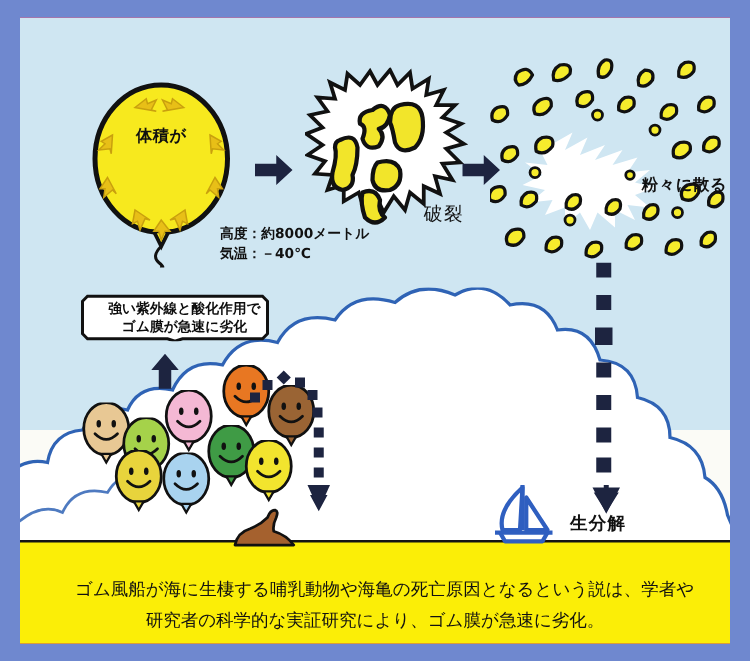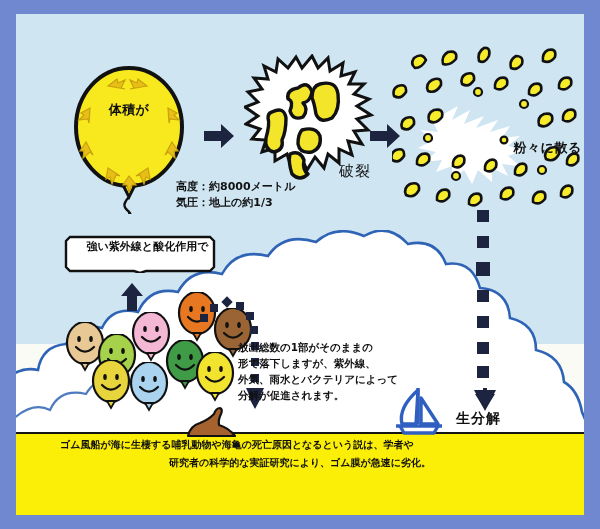--- a/index.html
+++ b/index.html
@@ -221,26 +221,26 @@
     font-size: 14px;
     font-weight: bold;
     color: #111;
     letter-spacing: 1px;
     text-align: center;
   }
   
   .banner {
     position: absolute;
     left: 0; right: 0;
-    top: 410px;
+    top: 434px;
     padding: 12px 22px 0 22px;
     box-sizing: border-box;
     text-align: center;
-    font-size: 10px;
-    font-weight: bold;
+    font-size: 14px;
+    font-weight: normal;
     color: #111;
     line-height: 1.75;
   }
   .banner .bline { display: block; }
   .banner .bline.l1 { text-align: left; padding-left: 22px; }
 </style>
 </head>
 <body>
 
 <div id="poster">
@@ -276,21 +276,21 @@
           <path d="M61,112 l-6,9 l4,0 l2,7 l3,-7 l4,0 z"></path>
         </g>
       </svg>
       <div class="b-label">
         <div>体積が</div>
       </div>
     </div>
 
     <div class="alt-info">
       <div>高度：約8000メートル</div>
-      <div>気圧：地上の約1/3</div>
+      <div>気温：－40℃</div>
     </div>
 
     <div class="flow-arrow" style="left:186px; top:108px;">
       <svg viewBox="0 0 34 28" width="34" height="28" xmlns="http://www.w3.org/2000/svg">
         <path d="M2,9 L19,9 L19,2 L32,14 L19,26 L19,19 L2,19 Z" fill="#1d2440"></path>
       </svg>
     </div>
 
     <div class="burst2">
       <svg viewBox="0 0 136 150" width="136" height="150" xmlns="http://www.w3.org/2000/svg">
@@ -363,20 +363,21 @@
       </svg>
       <div class="scatter-core-label">粉々に散る</div>
     </div>
 
     <div class="callout">
       <svg viewBox="0 0 152 38" width="152" height="38" xmlns="http://www.w3.org/2000/svg">
         <path d="M6,2 L146,2 L150,6 L150,32 L146,36 L82,36 L76,38 L70,36 L6,36 L2,32 L2,6 Z" fill="#ffffff" stroke="#111111" stroke-width="2.4"></path>
       </svg>
       <div class="cal-text">
         <div>強い紫外線と酸化作用で</div>
+        <div>ゴム膜が急速に劣化</div>
       </div>
     </div>
 
     <div class="up-arrow">
       <svg viewBox="0 0 24 30" width="24" height="30" xmlns="http://www.w3.org/2000/svg">
         <path d="M12,1 L23,14 L17,14 L17,29 L7,29 L7,14 L1,14 Z" fill="#1d2440"></path>
       </svg>
     </div>
 
     <div class="cluster">
@@ -474,26 +475,20 @@
           <rect x="52" y="34" width="8" height="8"></rect>
           <rect x="53" y="50" width="8" height="8"></rect>
           <rect x="53" y="66" width="8" height="8"></rect>
           <rect x="53" y="82" width="8" height="8"></rect>
           <path d="M57,96 L57,104 L64,104 L57,117 L50,104 L57,104 Z"></path>
           <path d="M48,96 L66,96 L57,116 Z"></path>
         </g>
       </svg>
     </div>
 
-    <div class="mid-para">
-      <div>放出総数の1部がそのままの</div>
-      <div>形で落下しますが、紫外線、</div>
-      <div>外気、雨水とバクテリアによって</div>
-      <div>分解が促進されます。</div>
-    </div>
 
     <div class="blob">
       <svg viewBox="0 0 58 34" width="58" height="34" xmlns="http://www.w3.org/2000/svg">
         <path d="M4,30 q2,-10 12,-13 q8,-3 14,-9 q2,-6 6,-6 q3,1 1,6 q-3,6 -2,11 q10,3 16,11 Z" fill="#a5612e" stroke="#111111" stroke-width="2.2" stroke-linejoin="round"></path>
       </svg>
     </div>
 
     <div class="boat">
       <svg viewBox="0 0 56 50" width="56" height="50" xmlns="http://www.w3.org/2000/svg">
         <path d="M28,2 L28,38" stroke="#2f5fc0" stroke-width="3.4"></path>

